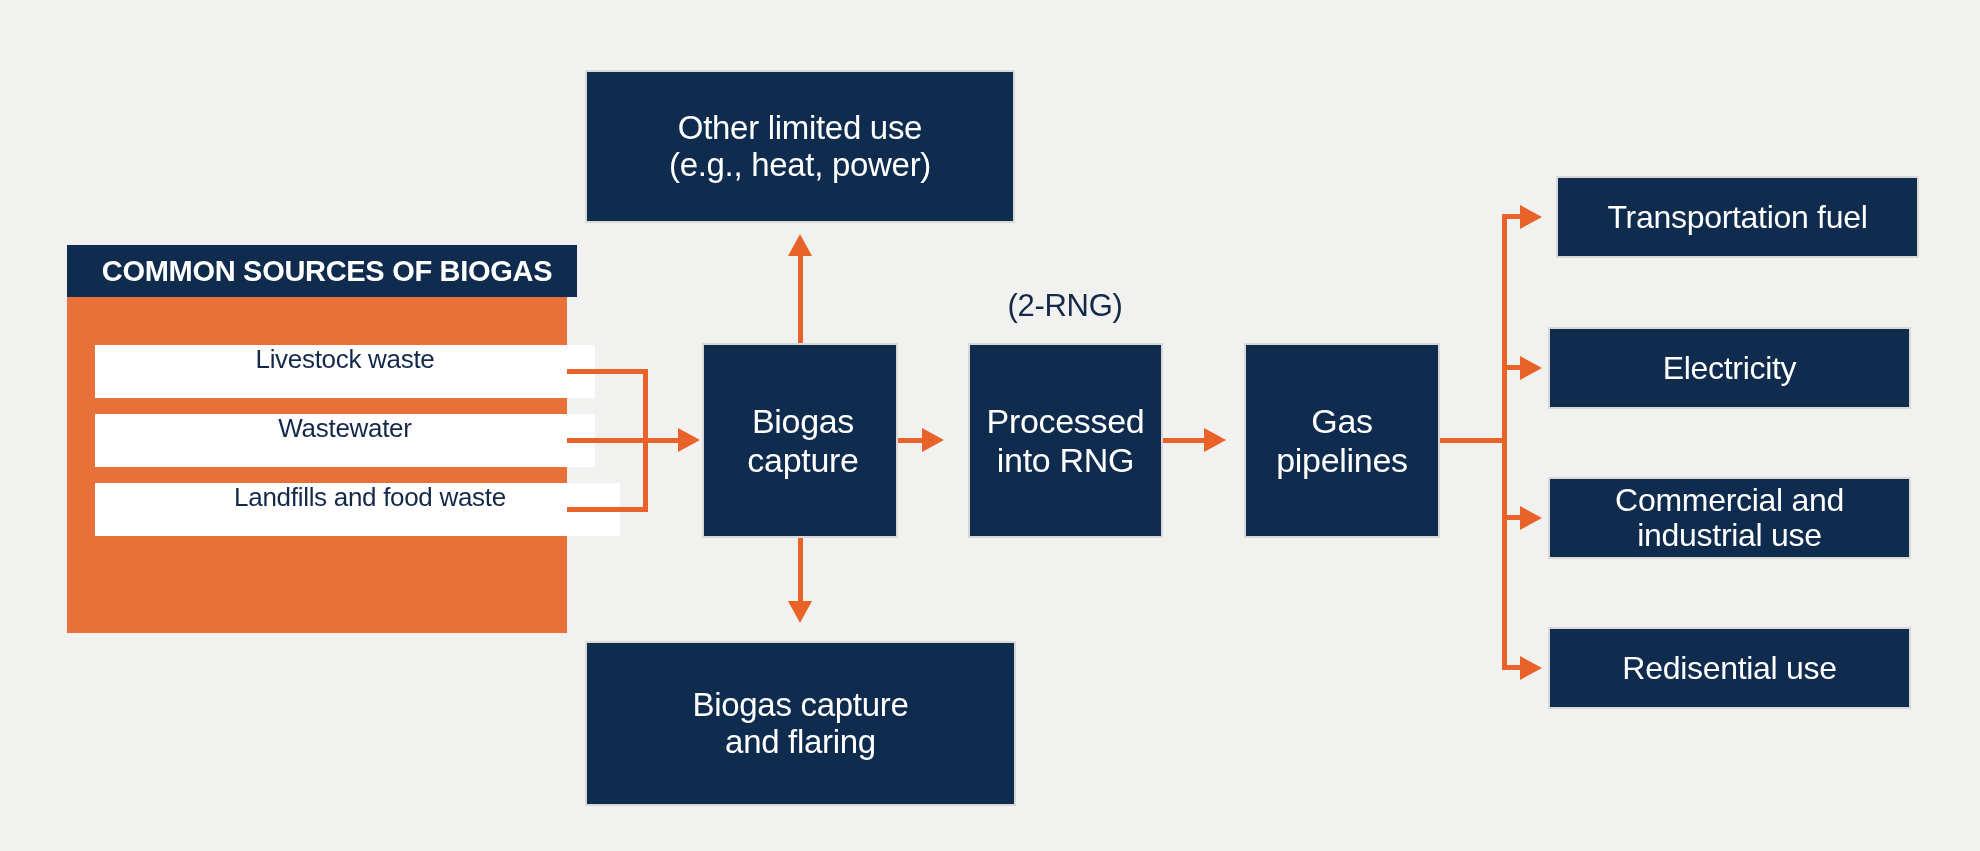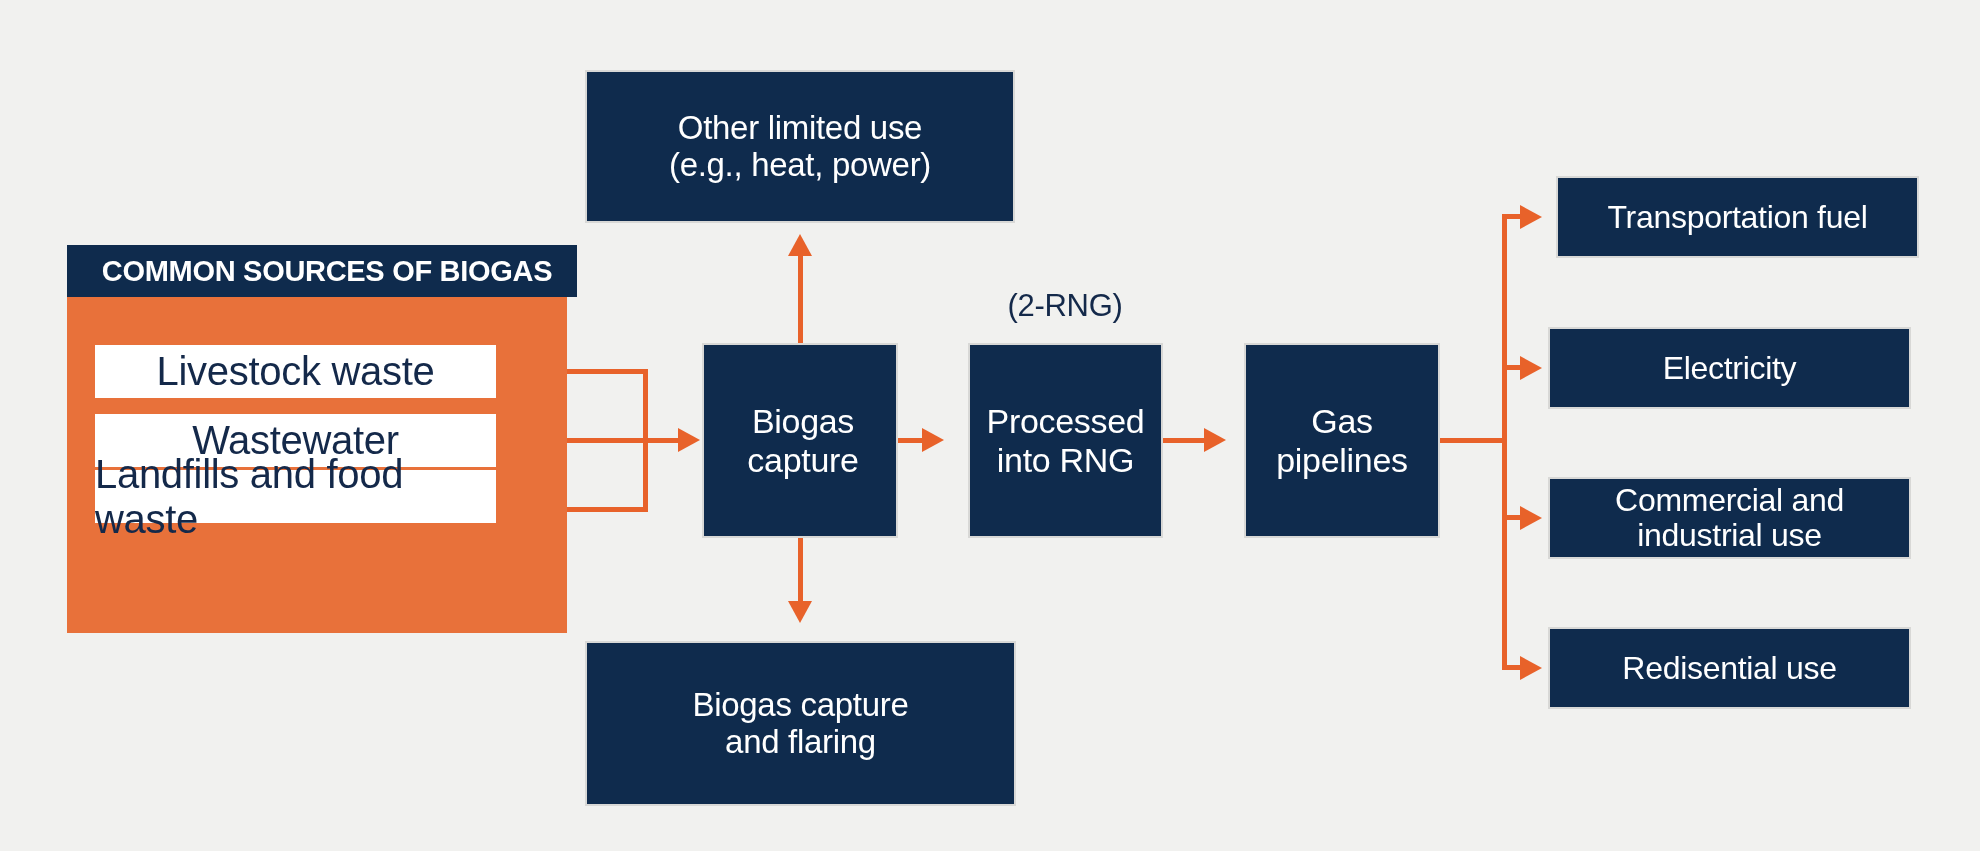--- a/index.html
+++ b/index.html
@@ -33,25 +33,25 @@
     background:var(--navy,#0f2b4d);
     display:flex;align-items:center;justify-content:center;
     color:var(--white,#ffffff);
     font-size:29px;font-weight:bold;letter-spacing:0.2px;padding-left:10px;
   }
   .panel-body{
     position:absolute;left:67px;top:297px;width:500px;height:336px;
     background:var(--orange_panel,#e8713a);
   }
   .srow{
-    position:absolute;left:95px;width:401px;height:53px;
+    position:absolute;left:95px;width:500px;height:53px;
     background:var(--white,#ffffff);
-    display:flex;align-items:center;justify-content:center;
+    display:flex;align-items:flex-start;justify-content:center;
     color:var(--text_navy,#14294a);
-    font-size:40px;letter-spacing:-0.3px;
+    font-size:26px;letter-spacing:-0.3px;
   }
   
   .hline{position:absolute;height:5px;background:var(--arrow_orange,#e8622a);}
   .vline{position:absolute;width:5px;background:var(--arrow_orange,#e8622a);}
   .head-r{position:absolute;width:0;height:0;
     border-top:12px solid transparent;border-bottom:12px solid transparent;
     border-left:22px solid var(--arrow_orange,#e8622a);}
   .head-u{position:absolute;width:0;height:0;
     border-left:12px solid transparent;border-right:12px solid transparent;
     border-bottom:22px solid var(--arrow_orange,#e8622a);}
@@ -72,21 +72,21 @@
   <div class="panel-header">
     <span class="lbl">COMMON SOURCES OF BIOGAS</span>
   </div>
   <div class="panel-body"></div>
   <div class="srow" style="top:345px;">
     <span class="lbl">Livestock waste</span>
   </div>
   <div class="srow" style="top:414px;">
     <span class="lbl">Wastewater</span>
   </div>
-  <div class="srow" style="top:470px;">
+  <div class="srow" style="top:483px;padding-left:25px;">
     <span class="lbl">Landfills and food waste</span>
   </div>
 
   <div class="hline" style="left:567px;top:369px;width:76px;"></div>
   <div class="hline" style="left:567px;top:438px;width:76px;"></div>
   <div class="hline" style="left:567px;top:507px;width:76px;"></div>
   <div class="vline" style="left:643px;top:369px;height:143px;"></div>
   <div class="hline" style="left:648px;top:438px;width:30px;"></div>
   <div class="head-r" style="left:678px;top:428px;"></div>
 

